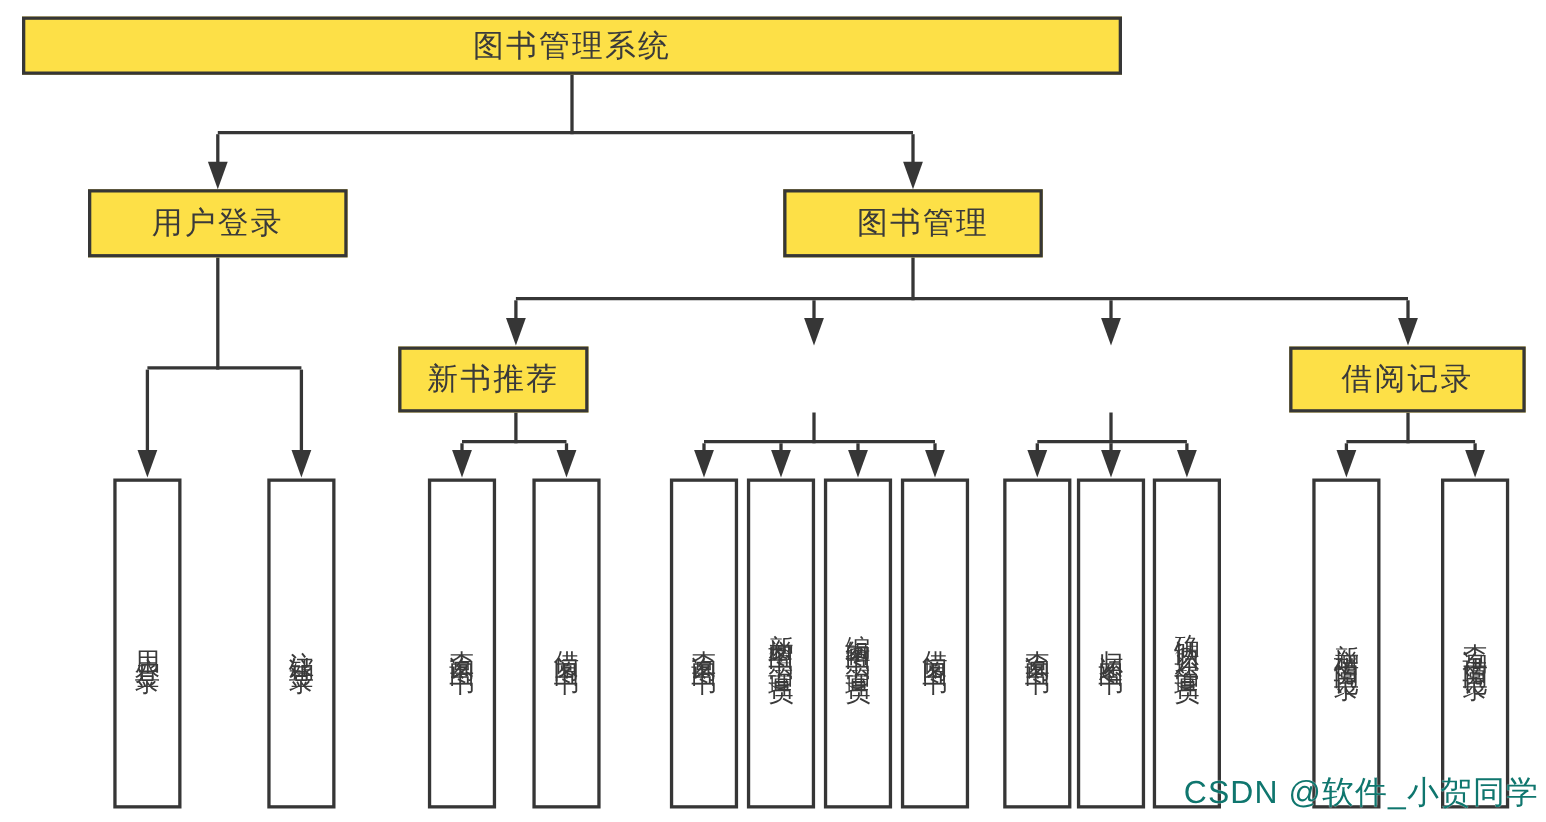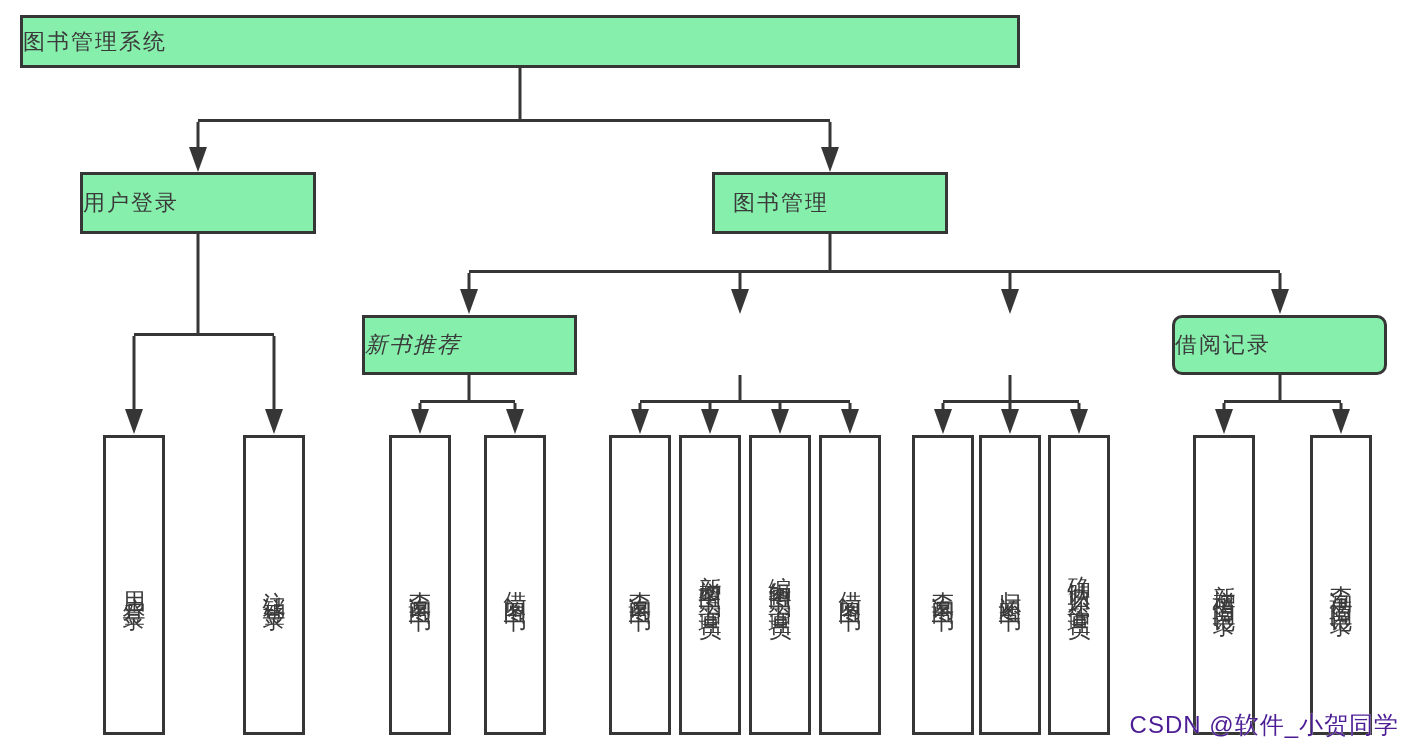--- a/index.html
+++ b/index.html
@@ -20,25 +20,25 @@
     left: 0;
     top: 0;
     width: 1405px;
     height: 747px;
     pointer-events: none;
   }
   .hnode {
     position: absolute;
     box-sizing: border-box;
     border: 3px solid #363636;
-    background: #86efac;
+    background: #fde047;
     display: flex;
     align-items: center;
-    justify-content: flex-start;
-    font-size: 22px;
+    justify-content: center;
+    font-size: 28px;
     letter-spacing: 2px;
     color: #3a3a3a;
     white-space: nowrap;
   }
   .leaf {
     position: absolute;
     box-sizing: border-box;
     top: 435px;
     width: 62px;
     height: 300px;
@@ -54,22 +54,22 @@
     font-size: 23px;
     letter-spacing: 6px;
     color: #3a3a3a;
     line-height: 1;
     white-space: nowrap;
   }
   .watermark {
     position: absolute;
     right: 6px;
     bottom: 6px;
-    font-size: 24px;
-    color: #4c1d95;
+    font-size: 29px;
+    color: #0f766e;
     letter-spacing: 1px;
     z-index: 5;
     text-shadow: 0 0 1px #ffffff;
   }
 </style>
 </head>
 <body>
 
 <div class="canvas">
 
@@ -143,24 +143,24 @@
     <span>图书管理系统</span>
   </div>
 
   <div class="hnode" style="left:80px; top:172px; width:236px; height:62px;">
     <span>用户登录</span>
   </div>
   <div class="hnode" style="left:712px; top:172px; width:236px; height:62px;padding-left:18px;">
     <span>图书管理</span>
   </div>
 
-  <div class="hnode" style="left:362px; top:315px; width:215px; height:60px;font-style:italic;">
+  <div class="hnode" style="left:362px; top:315px; width:173px; height:60px;">
     <span>新书推荐</span>
   </div>
-  <div class="hnode" style="left:1172px; top:315px; width:215px; height:60px;border-radius:10px;">
+  <div class="hnode" style="left:1172px; top:315px; width:215px; height:60px;">
     <span>借阅记录</span>
   </div>
 
   <div class="leaf" style="left:103px;">
     <span class="vtext">用户登录</span>
   </div>
   <div class="leaf" style="left:243px;">
     <span class="vtext">注销登录</span>
   </div>
 

